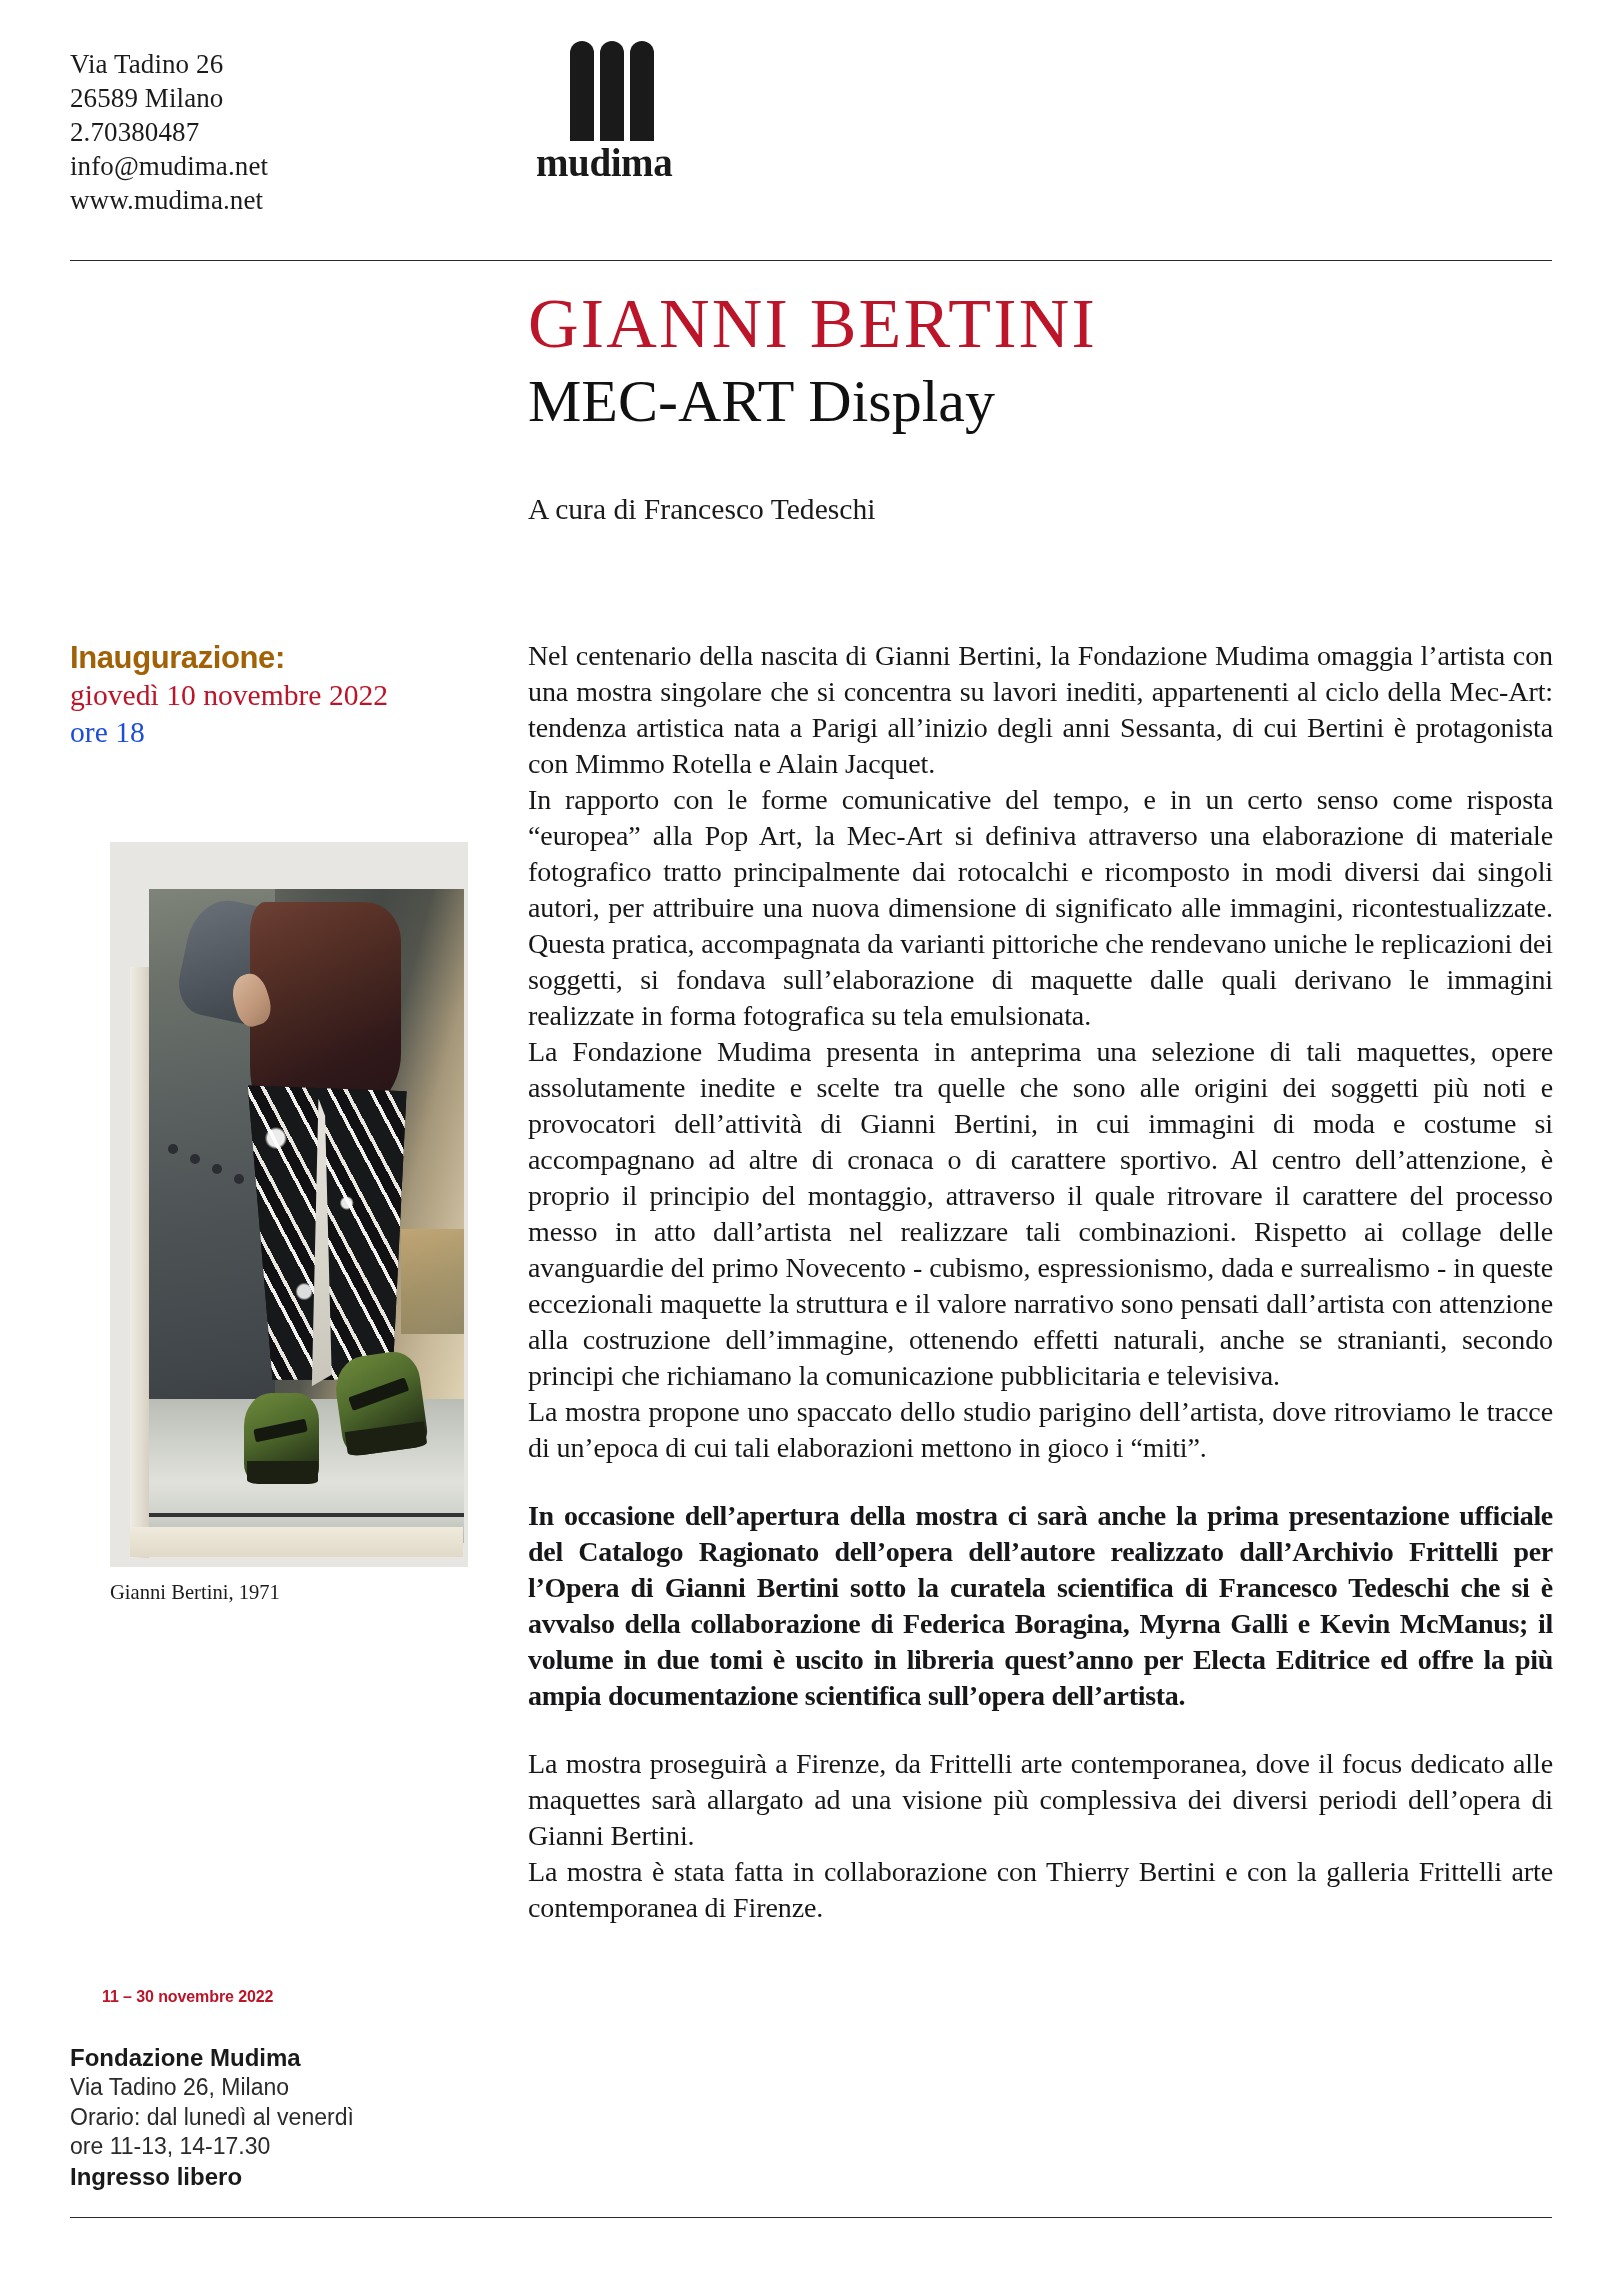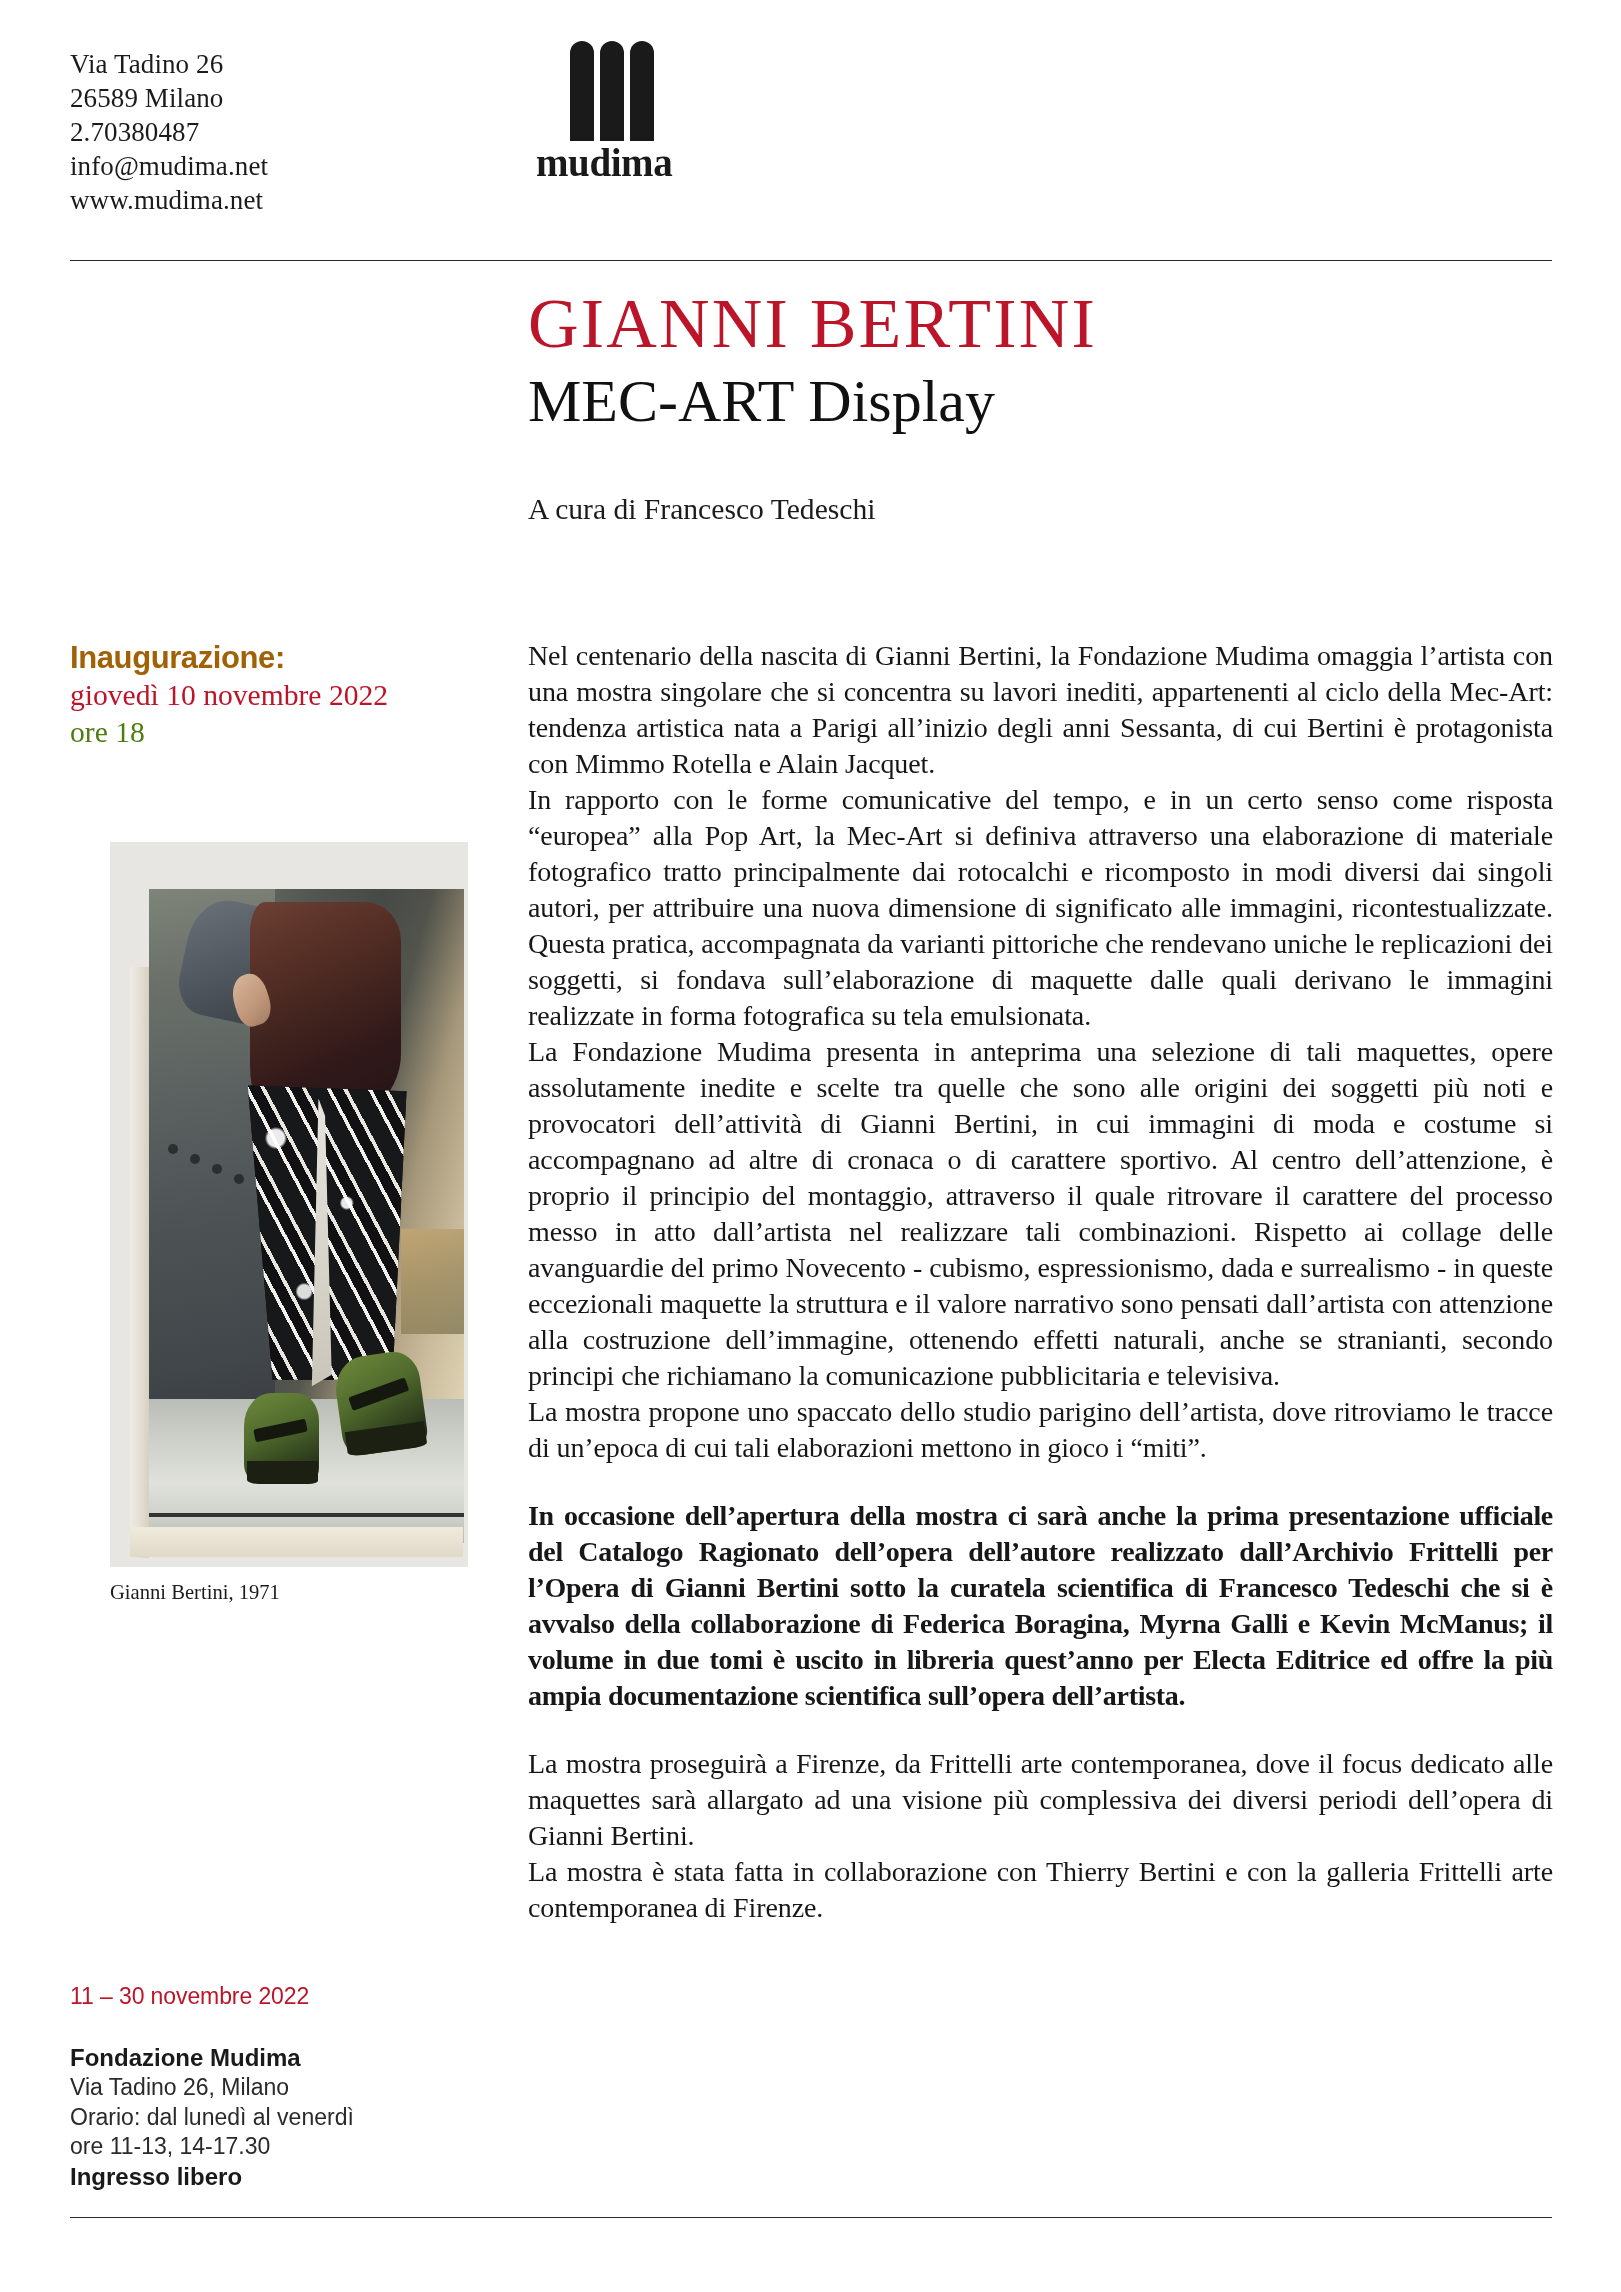--- a/index.html
+++ b/index.html
@@ -287,24 +287,25 @@
   }
 
   
   #venue-info {
     position: absolute;
     left: 70px; top: 1982px;
     width: 394px;
     font-family: "Liberation Sans", sans-serif;
   }
   #run-dates {
-    font-weight: normal;
-    font-size: 23px;
+    font-weight: bold;
+    font-size: 16px;
     line-height: 29px;
     letter-spacing: -0.1px;
+    margin-left: 32px;
   }
   #venue-name {
     margin-top: 32px;
     font-weight: bold;
     font-size: 24px;
     line-height: 30px;
     color: #1a1a1a;
   }
   .venue-line {
     font-size: 23px;
@@ -373,21 +374,21 @@
 
 <div id="title-block">
   <h1 id="exhibition-title" style="color: rgb(188, 20, 40);">GIANNI BERTINI</h1>
   <h2 id="exhibition-subtitle" style="color: rgb(17, 17, 17);">MEC-ART Display</h2>
   <div id="curator-line">A cura di Francesco Tedeschi</div>
 </div>
 
 <div id="left-col">
   <div id="opening-label">Inaugurazione:</div>
   <div id="opening-date" style="color: rgb(188, 20, 40);">giovedì 10 novembre 2022</div>
-  <div id="opening-time" style="color: #4d7c0f;">ore 18</div>
+  <div id="opening-time" style="color: #1d4ed8;">ore 18</div>
 </div>
 
 <figure id="artwork-figure">
   <div id="artwork-frame">
     <div id="board-left"></div>
     <div id="photo">
       <div id="photo-left-panel"></div>
       <span class="rivet" style="left:6%;  top:39%;"></span>
       <span class="rivet" style="left:13%; top:40.5%;"></span>
       <span class="rivet" style="left:20%; top:42%;"></span>

